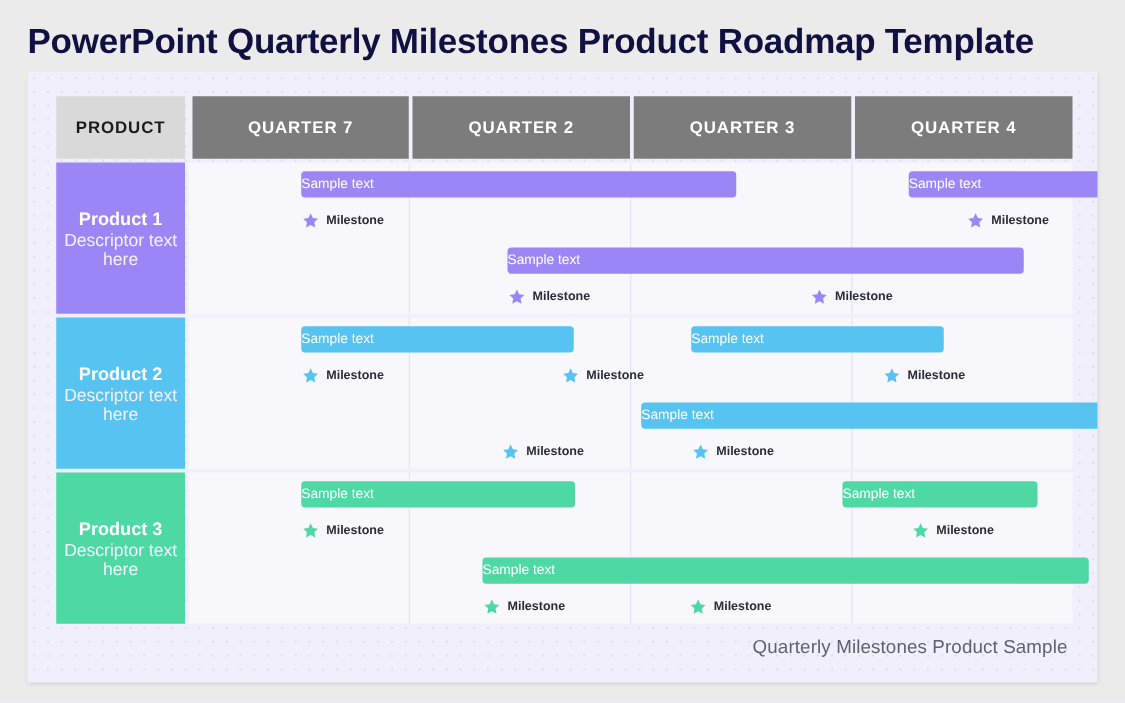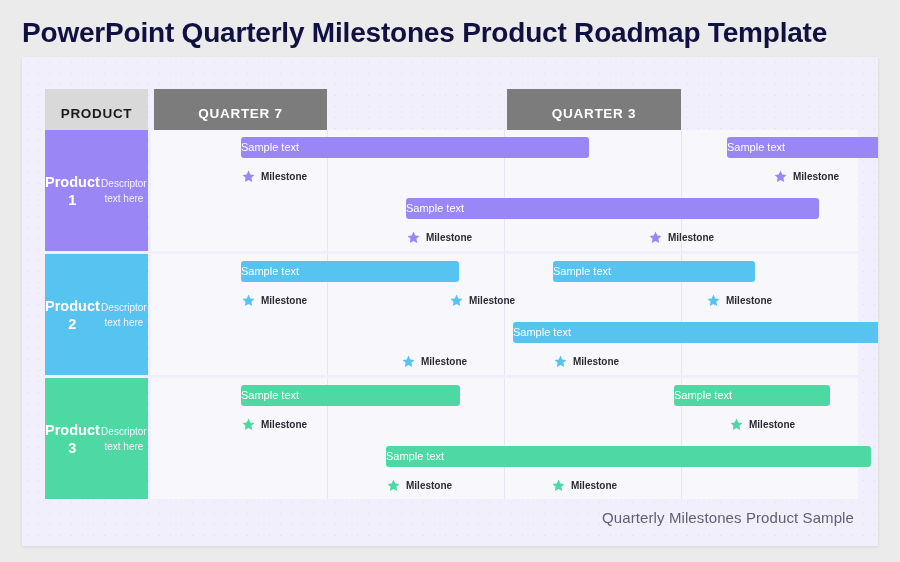--- a/index.html
+++ b/index.html
@@ -54,54 +54,54 @@
     position: absolute;
     left: 23px;
     top: 20px;
     width: 813px;
     height: 428px;
   }
 
   
   .hdr {
     position: absolute;
-    top: 12px;
+    top: 0;
     height: 50px;
     line-height: 50px;
     text-align: center;
     font-size: 13.5px;
     font-weight: bold;
     letter-spacing: 0.7px;
     color: #ffffff;
     background: #7c7c7c;
   }
   .hdr.product-hdr {
     background: #d9d9d9;
     color: #1b1b1b;
   }
 
   
   .prod {
     position: absolute;
     left: 0;
     width: 103px;
     display: flex;
-    flex-direction: row;
+    flex-direction: column;
     align-items: center;
     justify-content: center;
     color: #ffffff;
     text-align: center;
   }
   .prod-name {
     font-size: 14.5px;
     font-weight: bold;
     line-height: 18px;
   }
   .prod-desc {
-    font-size: 10px;
+    font-size: 14px;
     line-height: 15px;
     color: #f4f1ff;
   }
 
   
   .lane {
     position: absolute;
     left: 106px;
     width: 707px;
     background: #f7f7fc;
@@ -158,21 +158,23 @@
 
 <div id="page-title">PowerPoint Quarterly Milestones Product Roadmap Template</div>
 
 <div id="slide">
   <div id="slide-dots"></div>
 
   <div id="grid">
 
   <div class="hdr product-hdr" style="left: 0px; width: 103px;">PRODUCT</div>
       <div class="hdr" style="left: 109px; width: 173px;">QUARTER 7</div>
+      <div class="hdr" style="left: 285px; width: 174px;">QUARTER 2</div>
       <div class="hdr" style="left: 462px; width: 174px;">QUARTER 3</div>
+      <div class="hdr" style="left: 639px; width: 174px;">QUARTER 4</div>
       <div class="prod" style="top: 53px; height: 121px; background: rgb(154, 135, 245);">
         <div class="prod-name">Product 1</div>
         <div class="prod-desc">Descriptor text here</div>
       </div>
       <div class="lane" style="top: 53px; height: 121px;"></div>
       <div class="lane-sep" style="left: 282px; top: 53px; height: 121px;"></div>
       <div class="lane-sep" style="left: 459px; top: 53px; height: 121px;"></div>
       <div class="lane-sep" style="left: 636px; top: 53px; height: 121px;"></div>
       <div class="bar" style="left: 196px; top: 60px; width: 348px; background: rgb(154, 135, 245);">Sample text</div>
       <div class="bar" style="left: 682px; top: 60px; width: 159px; background: rgb(154, 135, 245);">Sample text</div>

